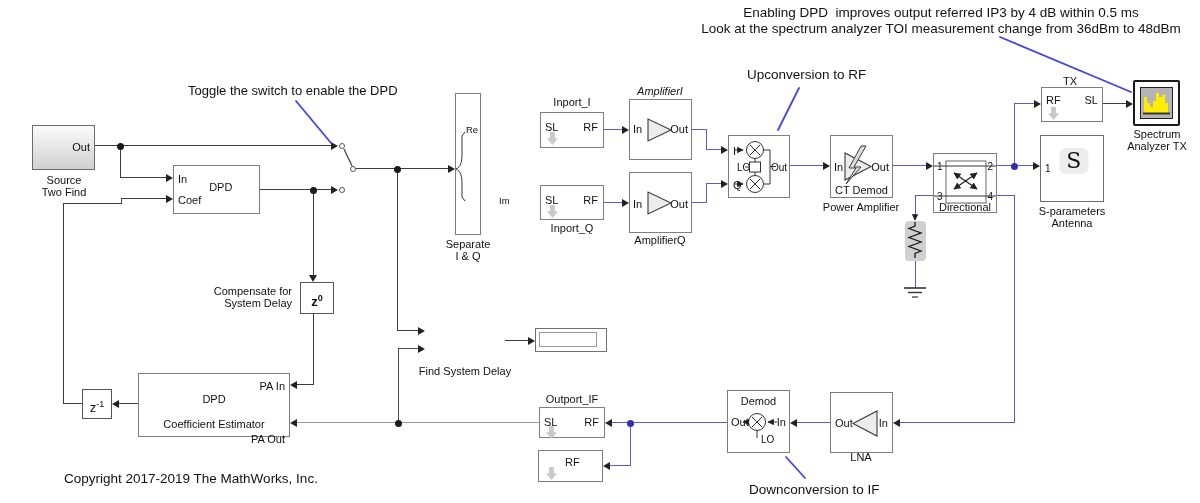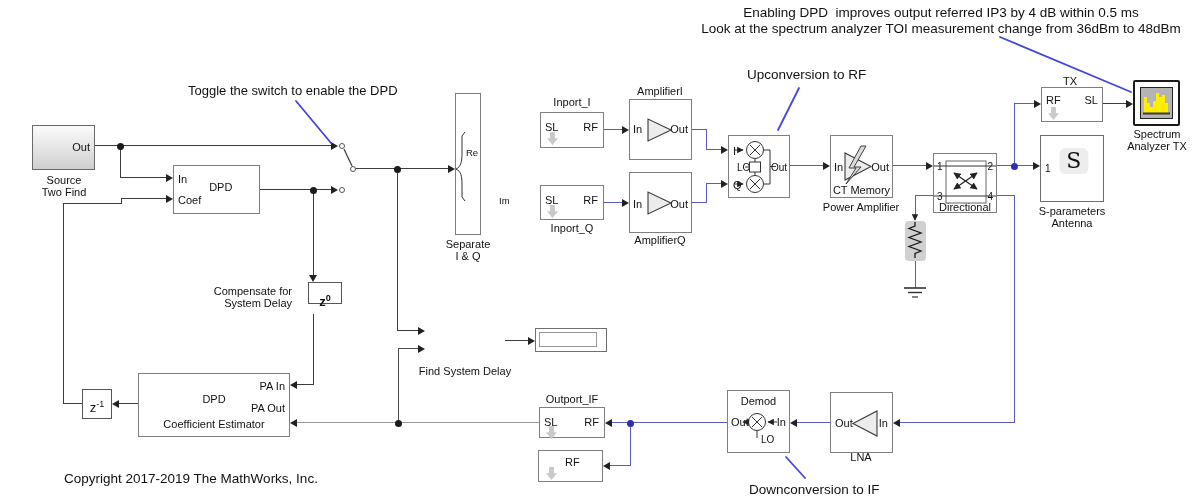--- a/index.html
+++ b/index.html
@@ -141,41 +141,41 @@
     <span class="plabel" style="left:4px;top:8px;">In</span>
     <span class="plabel" style="left:4px;top:29px;">Coef</span>
     <span class="clabel" style="left:55%;top:16px;">DPD</span>
   </div>
 
   <div class="contact" style="left:339px;top:143px;"></div>
   <div class="contact" style="left:350px;top:166px;"></div>
   <div class="contact" style="left:339px;top:187px;"></div>
 
   <div class="blk" style="left:455px;top:93px;width:26px;height:142px;">
-    <span class="plabel xs" style="left:10px;top:31px;margin-top:23px;">Re</span>
+    <span class="plabel xs" style="left:10px;top:31px;">Re</span>
     <span class="plabel xs" style="left:10px;top:102px;padding-left:33px;">Im</span>
   </div>
   <div class="clabel" style="left:468px;top:239px;">Separate</div>
   <div class="clabel" style="left:468px;top:251px;">I &amp; Q</div>
 
   <div class="clabel" style="left:572px;top:97px;">Inport_I</div>
   <div class="blk" style="left:540px;top:112px;width:64px;height:36px;">
     <span class="plabel" style="left:4px;top:9px;">SL</span>
     <span class="garrow" style="left:6px;top:19px;"></span>
     <span class="plabel" style="right:5px;top:9px;">RF</span>
   </div>
 
   <div class="blk" style="left:540px;top:185px;width:64px;height:35px;">
     <span class="plabel" style="left:4px;top:9px;">SL</span>
     <span class="garrow" style="left:6px;top:19px;"></span>
     <span class="plabel" style="right:5px;top:9px;">RF</span>
   </div>
   <div class="clabel" style="left:572px;top:223px;">Inport_Q</div>
 
-  <div class="clabel" style="left:660px;top:86px;">AmplifierI</div>
+  <div class="clabel" style="left:660px;top:86px;font-style:italic;">AmplifierI</div>
   <div class="blk" style="left:629px;top:99px;width:63px;height:61px;">
     <span class="plabel" style="left:3px;top:24px;">In</span>
     <span class="plabel" style="right:3px;top:24px;">Out</span>
   </div>
 
   <div class="blk" style="left:629px;top:172px;width:63px;height:61px;">
     <span class="plabel" style="left:3px;top:26px;">In</span>
     <span class="plabel" style="right:3px;top:26px;">Out</span>
   </div>
   <div class="clabel" style="left:660px;top:235px;">AmplifierQ</div>
@@ -183,21 +183,21 @@
   <div class="blk" style="left:728px;top:135px;width:62px;height:63px;">
     <span class="plabel" style="left:4px;top:10px;">I</span>
     <span class="plabel sm" style="left:8px;top:27px;">LO</span>
     <span class="plabel" style="left:4px;top:44px;">Q</span>
     <span class="plabel sm" style="right:2px;top:27px;">Out</span>
   </div>
 
   <div class="blk" style="left:830px;top:135px;width:63px;height:63px;">
     <span class="plabel" style="left:3px;top:26px;">In</span>
     <span class="plabel" style="right:3px;top:26px;">Out</span>
-    <span class="clabel sm" style="left:50%;top:49px;">CT Memory</span>
+    <span class="clabel sm" style="left:50%;top:49px;">CT Demod</span>
   </div>
   <div class="clabel" style="left:861px;top:202px;">Power Amplifier</div>
 
   <div class="blk" style="left:933px;top:153px;width:64px;height:60px;">
     <span class="plabel sm" style="left:3px;top:8px;">1</span>
     <span class="plabel sm" style="right:3px;top:8px;">2</span>
     <span class="plabel sm" style="left:3px;top:38px;">3</span>
     <span class="plabel sm" style="right:3px;top:38px;">4</span>
     <span class="clabel sm" style="left:50%;top:48px;">Directional</span>
   </div>
@@ -222,41 +222,41 @@
   <div class="clabel" style="left:1157px;top:129px;">Spectrum</div>
   <div class="clabel" style="left:1157px;top:141px;">Analyzer TX</div>
 
   <div class="blk" style="left:1040px;top:135px;width:64px;height:67px;border-color:#6d6d6d;">
     <span class="plabel sm" style="left:4px;top:28px;">1</span>
     <span class="clabel spill" style="left:53%;top:12px;font-size:22px;line-height:24px;">S</span>
   </div>
   <div class="clabel" style="left:1072px;top:206px;">S-parameters</div>
   <div class="clabel" style="left:1072px;top:218px;">Antenna</div>
 
-  <div class="blk" style="left:308px;top:282px;width:34px;height:22px;border-color:#555;font-weight:bold;">
+  <div class="blk" style="left:300px;top:282px;width:34px;height:32px;border-color:#555;font-weight:bold;">
     <span class="clabel" style="left:50%;top:8px;font-size:13px;line-height:14px;"><span>z</span><sup style="font-size:9px;">0</sup></span>
   </div>
   <div class="plabel" style="left:180px;top:286px;width:112px;text-align:right;">Compensate for</div>
   <div class="plabel" style="left:180px;top:298px;width:112px;text-align:right;">System Delay</div>
 
   <div class="clabel" style="left:465px;top:366px;">Find System Delay</div>
 
   <div class="blk" style="left:535px;top:328px;width:72px;height:24px;border:1.5px solid #6f6f6f;">
     <div style="position:absolute;left:3px;top:3px;width:56px;height:13px;border:1px solid #999;background:#fff;"></div>
   </div>
 
   <div class="blk" style="left:82px;top:389px;width:30px;height:30px;border-color:#555;">
     <span class="clabel" style="left:50%;top:7px;font-size:13px;line-height:14px;"><span>z</span><sup style="font-size:9px;">-1</sup></span>
   </div>
 
   <div class="blk" style="left:138px;top:373px;width:152px;height:64px;">
     <span class="clabel" style="left:50%;top:20px;">DPD</span>
     <span class="clabel" style="left:50%;top:37px;margin-top:8px;">Coefficient Estimator</span>
     <span class="plabel" style="right:4px;top:7px;">PA In</span>
-    <span class="plabel" style="right:4px;top:29px;padding-left:24px;">PA Out</span>
+    <span class="plabel" style="right:4px;top:60px;padding-left:24px;">PA Out</span>
   </div>
 
   <div class="clabel" style="left:572px;top:394px;">Outport_IF</div>
   <div class="blk" style="left:539px;top:407px;width:66px;height:31px;">
     <span class="plabel" style="left:4px;top:9px;">SL</span>
     <span class="garrow" style="left:6px;top:18px;"></span>
     <span class="plabel" style="right:5px;top:9px;">RF</span>
   </div>
 
   <div class="blk" style="left:538px;top:450px;width:65px;height:32px;">

